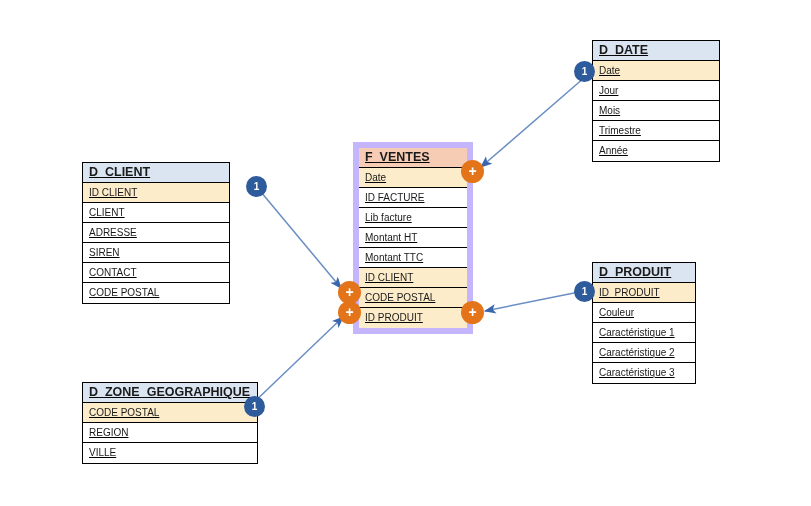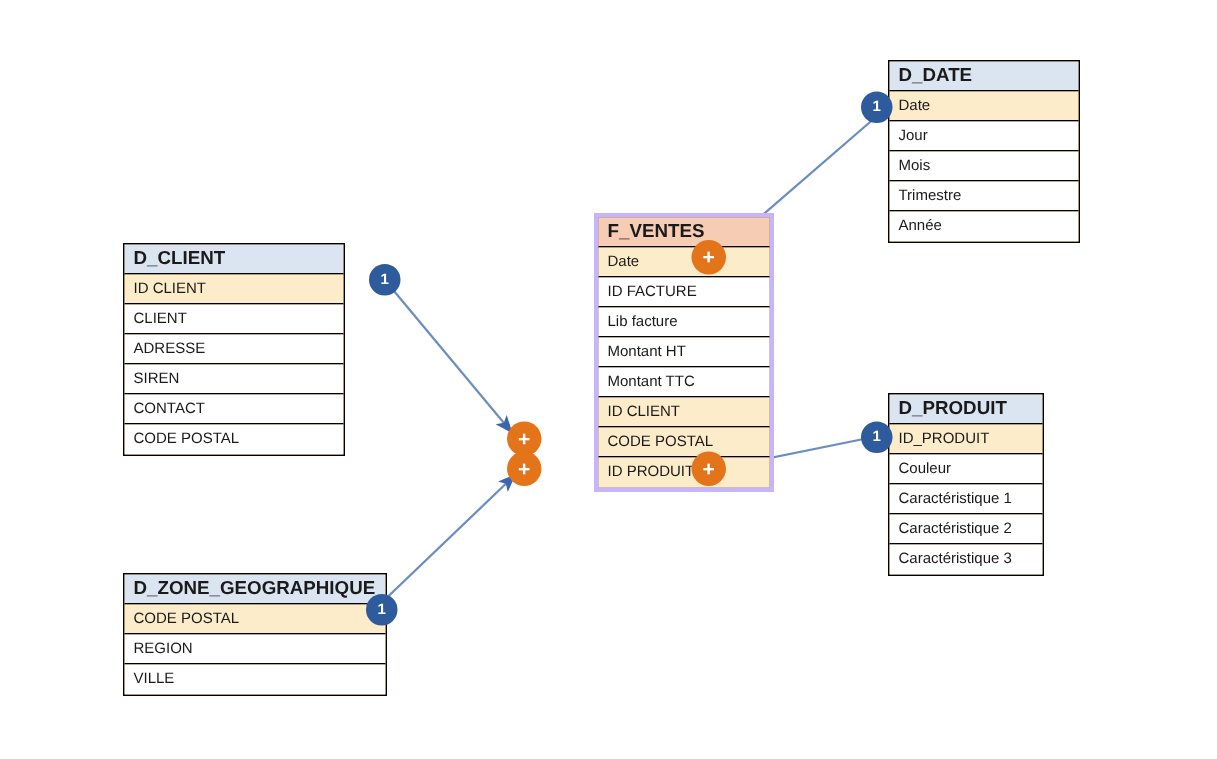--- a/index.html
+++ b/index.html
@@ -24,21 +24,22 @@
     width: 811px;
     height: 506px;
     pointer-events: none;
     z-index: 1;
   }
   .table-box {
     position: absolute;
     z-index: 2;
     border: 1px solid #000000;
     box-sizing: border-box;
-    background: #a16207;
+    background: #fca5a5;
+    text-decoration: underline;
   }
   .tbl-header {
     font-size: 12.5px;
     font-weight: bold;
     color: #1a1a1a;
     padding: 2px 5px 3px 6px;
     line-height: 15px;
     border-bottom: 1px solid #000000;
     box-sizing: border-box;
     height: 20px;
@@ -63,22 +64,21 @@
     white-space: nowrap;
     overflow: hidden;
   }
   .tbl-row.key {
     background: #fcecca;
   }
   .tbl-row:last-child {
     border-bottom: none;
   }
   .fact-outline {
-    border: 3px solid #c4b5fd;
-    margin-left: 43px;
+    border: 6px solid #c4b5fd;
   }
   .marker {
     position: absolute;
     z-index: 4;
     border-radius: 50%;
     display: flex;
     align-items: center;
     justify-content: center;
     color: #ffffff;
     box-sizing: border-box;

